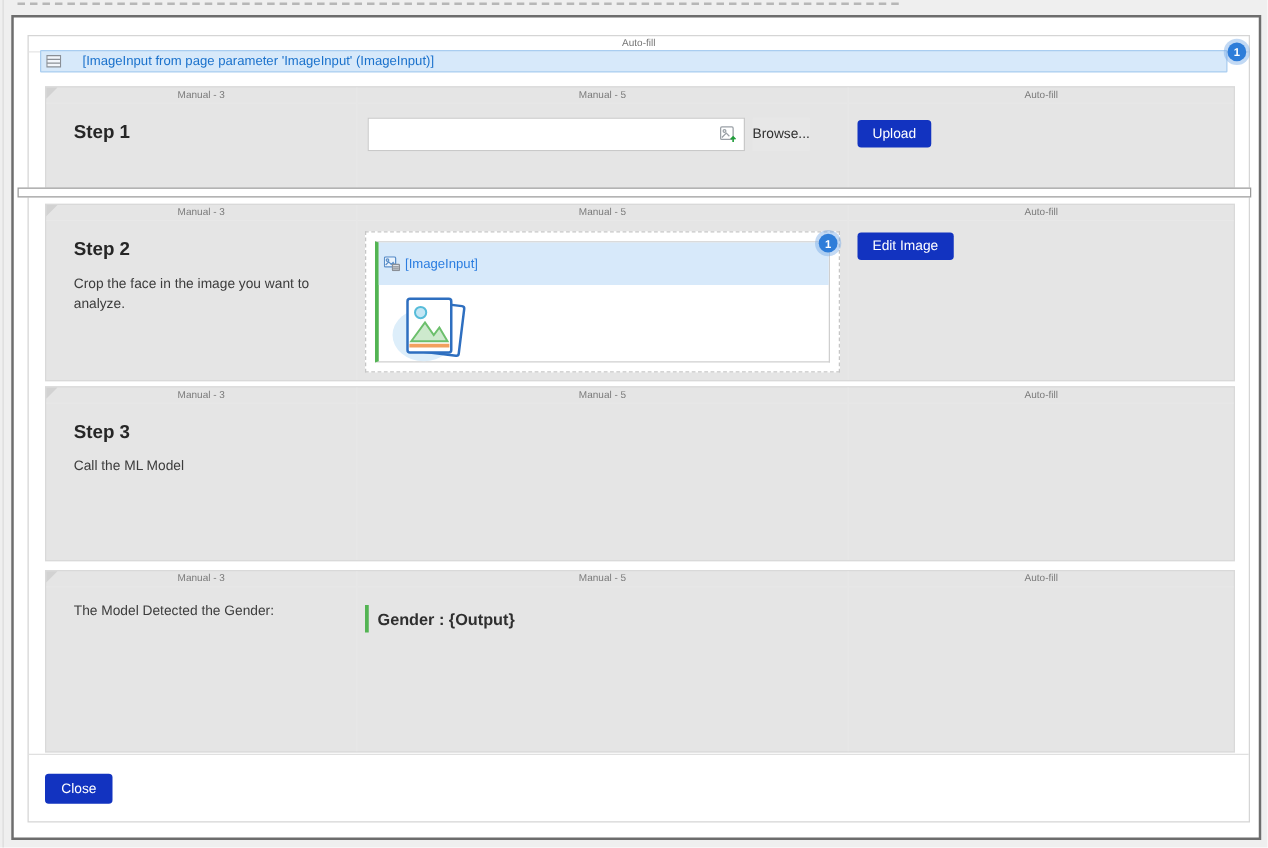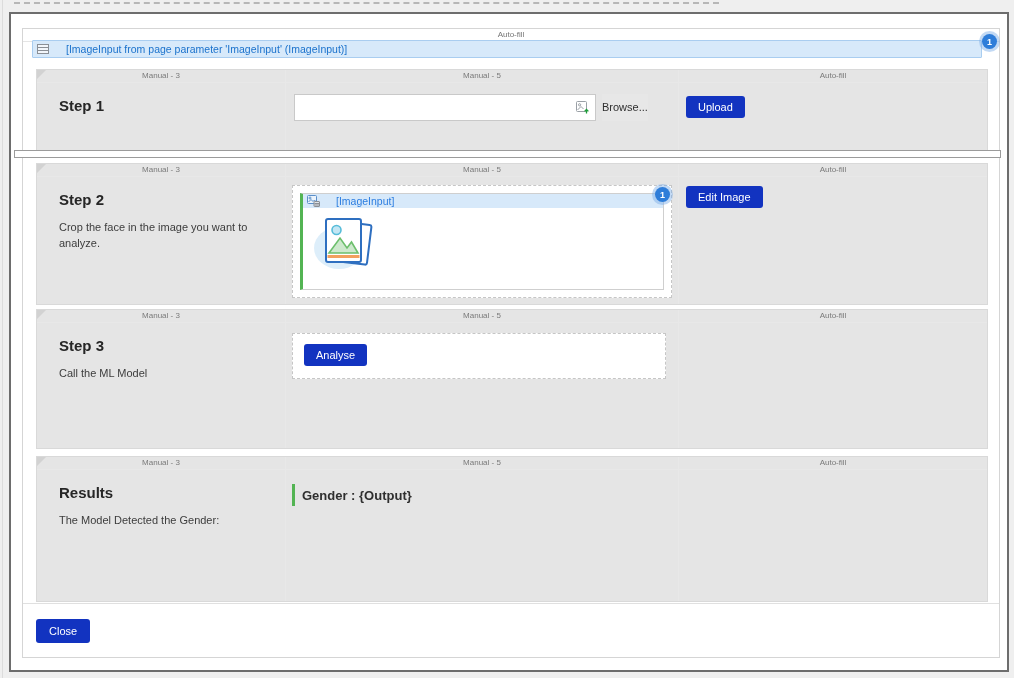--- a/index.html
+++ b/index.html
@@ -109,22 +109,22 @@
   }
   .dashed-box.tall { height:113px; padding:7px; }
   .dashed-box.short { height:46px; padding:10px 0 0 11px; margin-top:10px; width:374px; }
 
   .imagecontrol {
     position:relative; height:97px; background:#fff;
     border:1px solid #cfcfcf; border-left:3px solid #53b453;
     display:flex; flex-direction:column;
   }
   .imagecontrol-header {
-    height:14px; background:#d7e9fa; display:flex; align-items:center;
-    gap:16px; padding-left:4px;
+    height:34px; background:#d7e9fa; display:flex; align-items:center;
+    gap:4px; padding-left:4px;
   }
   .imagecontrol-header .label { font-size:10.5px; color:#2b7de0; }
   .imagecontrol-body { flex:1; position:relative; }
   .imagecontrol-body svg { position:absolute; left:10px; top:2px; }
   .badge-control { position:absolute; top:-10px; right:-10px; z-index:3; }
 
   
   .result-row { display:flex; align-items:center; margin:14px 0 0 6px; }
   .green-bar { width:3px; height:22px; background:#53b453; }
   .result-text { font-size:13px; font-weight:bold; color:#2f2f2f; margin-left:7px; }
@@ -242,33 +242,29 @@
     </div>
 
     <div class="card card-s3">
       <div class="col col1">
         <div class="col-header">Manual - 3</div>
         <div class="step-title">Step 3</div>
         <div class="step-desc">Call the ML Model</div>
       </div>
       <div class="col col2">
         <div class="col-header">Manual - 5</div>
-        <div class="dashed-box short">
-          <button class="btn-primary">Analyse</button>
-        </div>
       </div>
       <div class="col col3">
         <div class="col-header">Auto-fill</div>
       </div>
     </div>
 
     <div class="card card-s4">
       <div class="col col1">
         <div class="col-header">Manual - 3</div>
-        <div class="step-title">Results</div>
         <div class="step-desc">The Model Detected the Gender:</div>
       </div>
       <div class="col col2">
         <div class="col-header">Manual - 5</div>
         <div class="result-row">
           <div class="green-bar"></div>
           <div class="result-text">Gender : {Output}</div>
         </div>
       </div>
       <div class="col col3">

